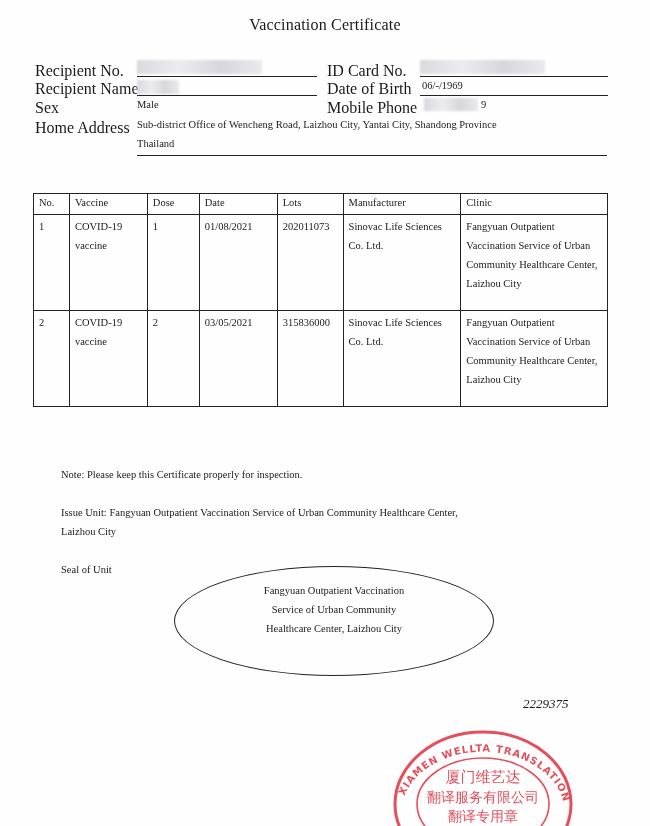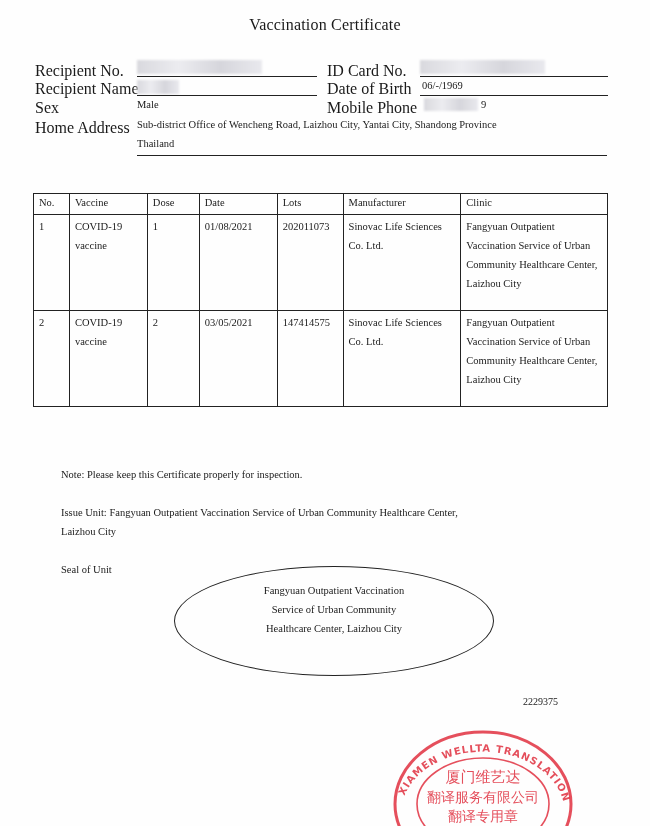--- a/index.html
+++ b/index.html
@@ -10,21 +10,21 @@
   .val { position:absolute; font-size:10.5px; }
   .uline { position:absolute; height:0; border-top:1.3px solid #222; }
   .redact { position:absolute; background:linear-gradient(90deg,#d9d9de,#ececf0,#d6d6dc,#e9e9ee); filter:blur(1px); }
   table.vac { position:absolute; left:33px; top:193px; width:575px; border-collapse:collapse; font-size:10.5px;border-radius:6px; }
   table.vac th, table.vac td { border:1.5px solid #222; vertical-align:top; text-align:left; font-weight:normal; padding:2px 5px; line-height:19px; }
   table.vac th { height:16px; line-height:14px; }
   table.vac td { height:91px; }
   .note { position:absolute; left:61px; font-size:10.5px; line-height:20px; }
   .oval { position:absolute; left:174px; top:566px; width:320px; height:110px; border:1.6px solid #222; border-radius:50%; box-sizing:border-box; }
   .oval-text { position:absolute; left:174px; top:581px; width:320px; text-align:center; font-size:10.5px; line-height:19px;font-family:Liberation Serif, serif; }
-  .serial { position:absolute; left:523px; top:696px; font-size:10px; }
+  .serial { position:absolute; left:523px; top:696px; font-size:13px; font-style:italic; }
   .stamp { position:absolute; left:388px; top:712px; }
 </style>
 </head>
 <body>
 
 <div class="title">Vaccination Certificate</div>
 
 <div class="lbl" style="left:35px;top:62px;">Recipient No.</div>
 <div class="redact" style="left:137px;top:60px;width:125px;height:14px;"></div>
 <div class="uline" style="left:137px;top:76px;width:180px;"></div>
@@ -82,21 +82,21 @@
       <td>01/08/2021</td>
       <td>202011073</td>
       <td>Sinovac Life Sciences Co. Ltd.</td>
       <td>Fangyuan Outpatient Vaccination Service of Urban Community Healthcare Center, Laizhou City</td>
     </tr>
     <tr>
       <td>2</td>
       <td>COVID-19 vaccine</td>
       <td>2</td>
       <td>03/05/2021</td>
-      <td>147414575</td>
+      <td>315836000</td>
       <td>Sinovac Life Sciences Co. Ltd.</td>
       <td>Fangyuan Outpatient Vaccination Service of Urban Community Healthcare Center, Laizhou City</td>
     </tr>
   </tbody>
 </table>
 
 <div class="note" style="top:465px;">Note: Please keep this Certificate properly for inspection.</div>
 <div class="note" style="top:503px;">Issue Unit: Fangyuan Outpatient Vaccination Service of Urban Community Healthcare Center,</div>
 <div class="note" style="top:522px;">Laizhou City</div>
 <div class="note" style="top:560px;">Seal of Unit</div>

